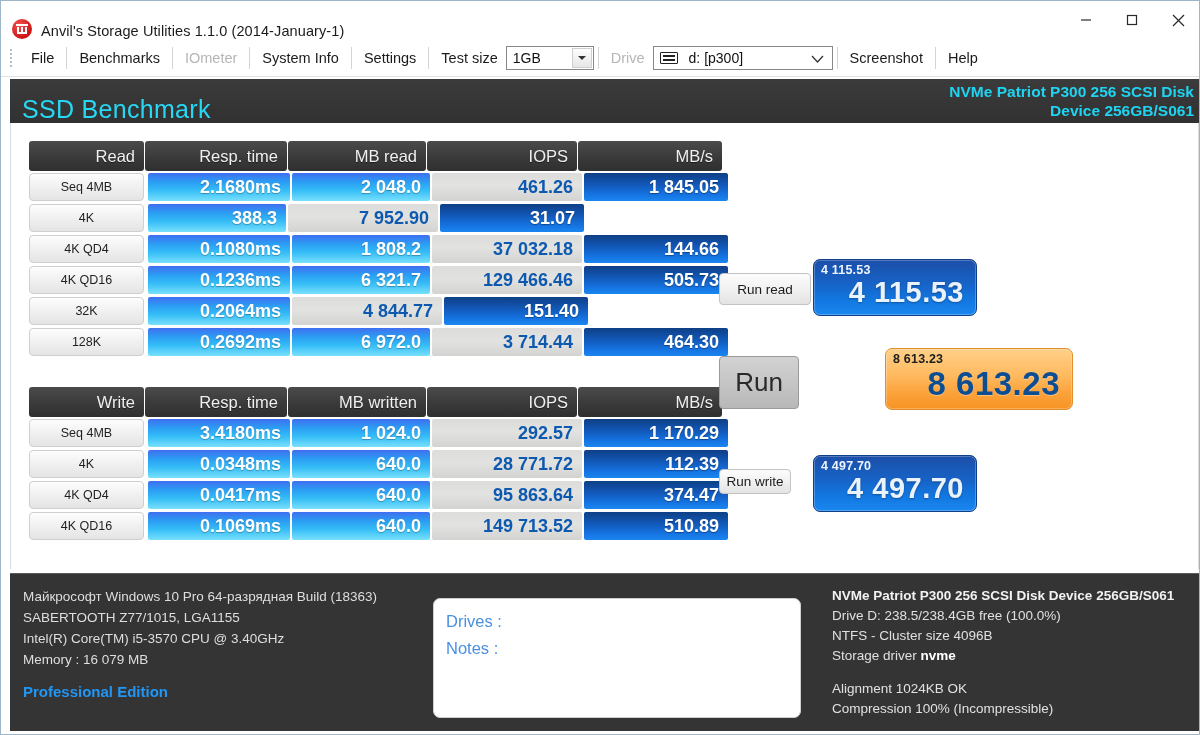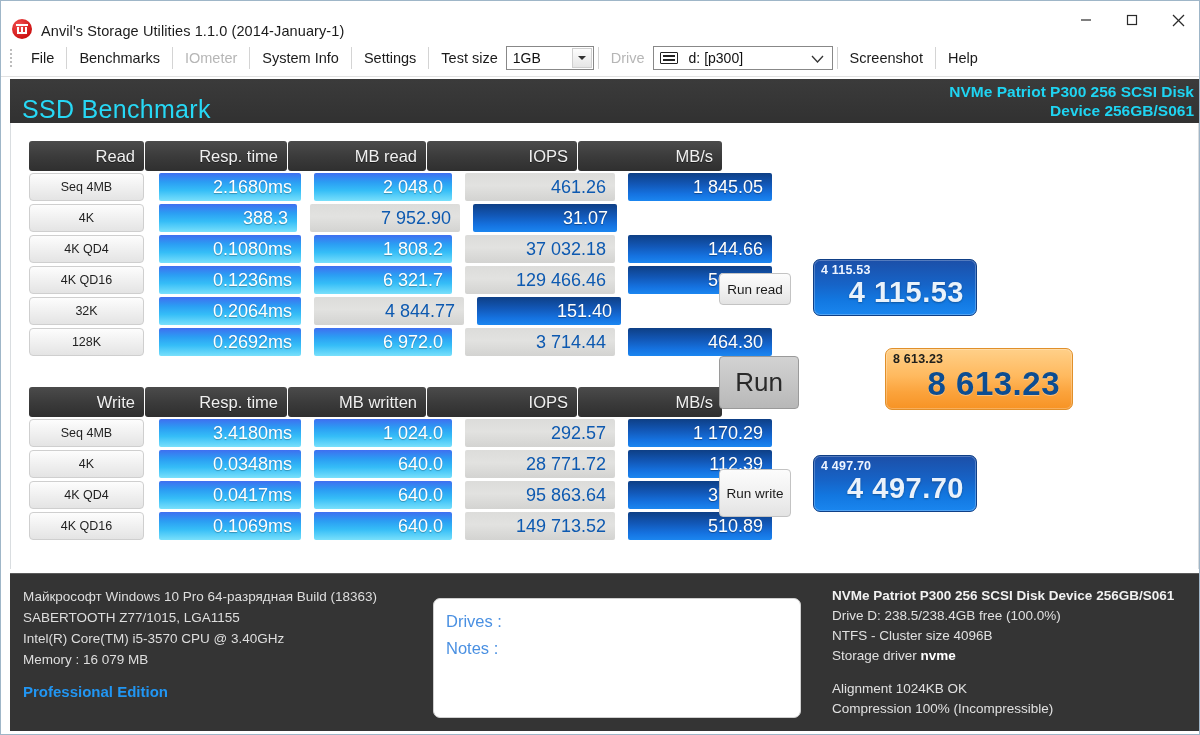--- a/index.html
+++ b/index.html
@@ -141,24 +141,24 @@
     text-shadow: 0 1px 0 rgba(0,0,0,.5);
   }
   .lbl {
     height: 28px; margin: 0 3px 3px 0;
     background: linear-gradient(#fdfdfd,#efefef 55%,#e4e4e4);
     border: 1px solid #cfcfcf; border-radius: 4px;
     color: #1f1f1f; font-size: 12.5px;
     display: flex; align-items: center; justify-content: center;
   }
   .cell {
-    height: 28px; margin: 0 1px 3px 12px;
+    height: 28px; margin: 0 1px 3px 1px;
     display: flex; align-items: center; justify-content: flex-end;
     padding-right: 9px;
-    font-size: 18px; font-weight: normal;
+    font-size: 18px; font-weight: bold;
     border-radius: 2px;
   }
   .c-resp, .c-mb {
     background: linear-gradient(180deg,#3f6ff0 0%, #2b9df3 32%, #35bdf7 62%, #79e0fb 100%);
     color: #ffffff; text-shadow: 0 1px 1px rgba(0,0,0,.28);
   }
   .c-iops {
     background: linear-gradient(180deg,#dcdcda 0%, #e2e2e0 45%, #d3d3d1 100%);
     color: #0d59b0;
   }
@@ -394,23 +394,23 @@
       </div>
       <div class="trow">
         <div class="lbl w-lbl">4K QD16</div>
         <div class="cell c-resp w-resp">0.1069ms</div>
         <div class="cell c-mb w-mb">640.0</div>
         <div class="cell c-iops w-iops">149 713.52</div>
         <div class="cell c-mbs w-mbs">510.89</div>
       </div>
     </div>
 
-    <div class="btn" style="left:709px; top:150px; width:72px; height:32px;text-align:center;">Run read</div>
+    <div class="btn" style="left:709px; top:150px; width:92px; height:32px;text-align:center;">Run read</div>
     <div class="btn btn-run" style="left:709px; top:233px; width:80px; height:53px;">Run</div>
-    <div class="btn" style="left:709px; top:346px; width:72px; height:48px;">Run write</div>
+    <div class="btn" style="left:709px; top:346px; width:72px; height:25px;">Run write</div>
 
     <div class="score blue" style="left:803px; top:136px; width:164px; height:57px;">
       <div class="small">4 115.53</div>
       <div class="big">4 115.53</div>
     </div>
     <div class="score orange big-one" style="left:875px; top:225px; width:188px; height:62px;">
       <div class="small">8 613.23</div>
       <div class="big">8 613.23</div>
     </div>
     <div class="score blue" style="left:803px; top:332px; width:164px; height:57px;">

